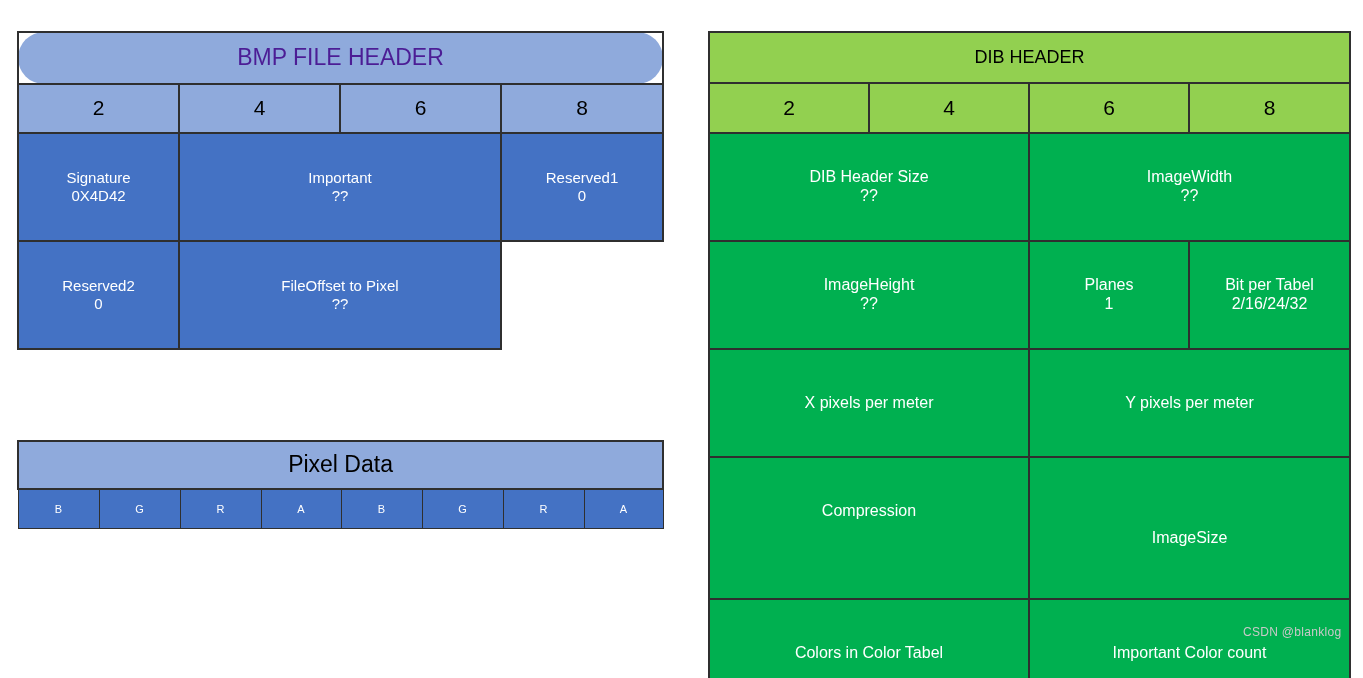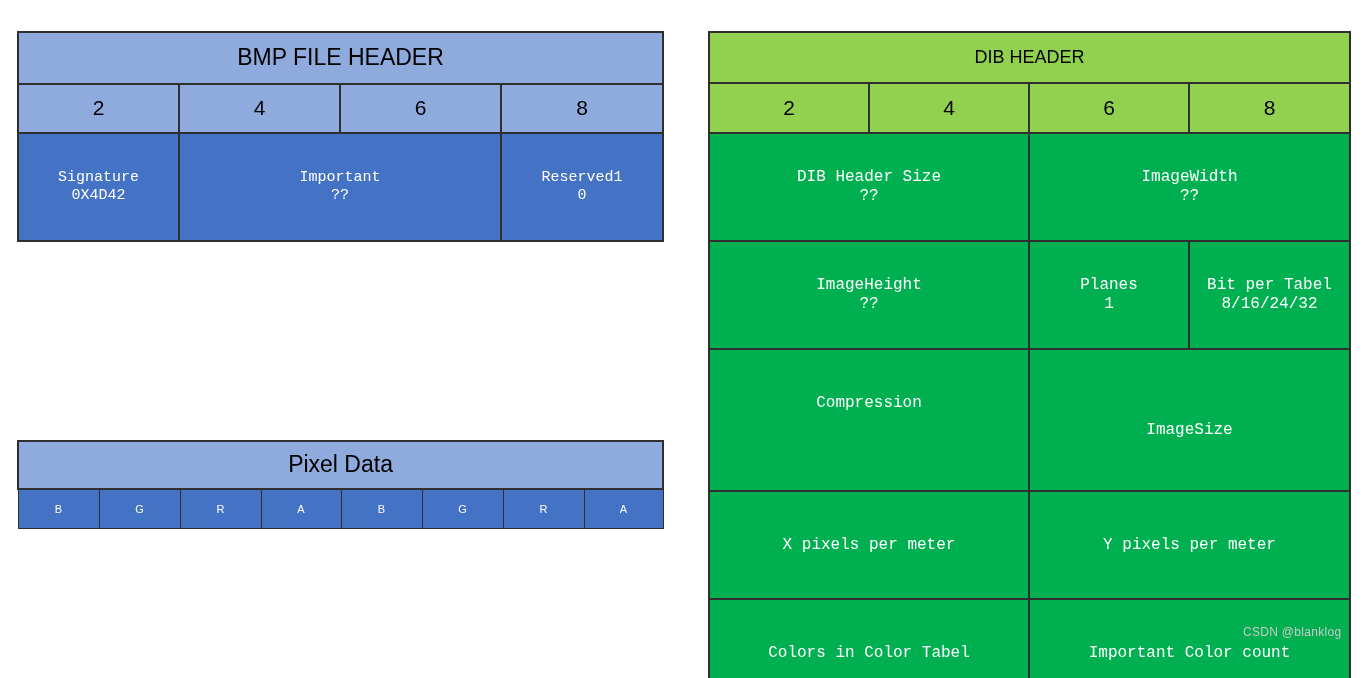--- a/index.html
+++ b/index.html
@@ -35,23 +35,24 @@
   }
 
   
   #bmp-file-header-table {
     left: 17px;
     top: 31px;
     width: 645px;
   }
   #bmp-file-header-table td.title-cell {
     background: #8FAADC;
-    color: #000000;
+    color: #4c1d95;
     font-size: 23px;
     height: 50px;
+    border-radius: 26px;
   }
   #bmp-file-header-table td.offset-cell {
     background: #8FAADC;
     color: #000000;
     font-size: 21px;
     height: 47px;
   }
   #bmp-file-header-table td.field-cell {
     background: #4472C4;
     color: #ffffff;
@@ -111,21 +112,20 @@
     vertical-align: middle;
     padding-bottom: 34px;
   }
   #dib-header-table td.field-cell.align-lower {
     vertical-align: middle;
     padding-top: 20px;
   }
 
   .cell-line {
     display: block;
-    font-family: Liberation Mono, monospace;
   }
 
   
   #watermark {
     position: absolute;
     left: 1243px;
     top: 625px;
     font-size: 12px;
     color: #c9c9c9;
     letter-spacing: 0.3px;
@@ -162,20 +162,31 @@
         </td>
         <td class="field-cell" colspan="2">
           <span class="cell-line">Important</span>
           <span class="cell-line">??</span>
         </td>
         <td class="field-cell">
           <span class="cell-line">Reserved1</span>
           <span class="cell-line">0</span>
         </td>
       </tr>
+      <tr>
+        <td class="field-cell">
+          <span class="cell-line">Reserved2</span>
+          <span class="cell-line">0</span>
+        </td>
+        <td class="field-cell" colspan="2">
+          <span class="cell-line">FileOffset to Pixel</span>
+          <span class="cell-line">??</span>
+        </td>
+        <td class="empty-cell"></td>
+      </tr>
     </tbody>
   </table>
 
   <table class="tbl" id="pixel-data-table">
     <colgroup>
       <col style="width:81px">
         <col style="width:81px">
         <col style="width:81px">
         <col style="width:80px">
       <col style="width:81px">
@@ -233,44 +244,44 @@
         <td class="field-cell" colspan="2">
           <span class="cell-line">ImageHeight</span>
           <span class="cell-line">??</span>
         </td>
         <td class="field-cell">
           <span class="cell-line">Planes</span>
           <span class="cell-line">1</span>
         </td>
         <td class="field-cell">
           <span class="cell-line">Bit per Tabel</span>
-          <span class="cell-line">8/16/24/32</span>
+          <span class="cell-line">2/16/24/32</span>
+        </td>
+      </tr>
+
+      <tr>
+        <td class="field-cell" colspan="2">
+          <span class="cell-line">X pixels per meter</span>
+        </td>
+        <td class="field-cell" colspan="2">
+          <span class="cell-line">Y pixels per meter</span>
         </td>
       </tr>
 
       <tr>
         <td class="field-cell align-upper" colspan="2">
           <span class="cell-line">Compression</span>
         </td>
         <td class="field-cell align-lower" colspan="2">
           <span class="cell-line">ImageSize</span>
         </td>
       </tr>
 
       <tr>
         <td class="field-cell" colspan="2">
-          <span class="cell-line">X pixels per meter</span>
-        </td>
-        <td class="field-cell" colspan="2">
-          <span class="cell-line">Y pixels per meter</span>
-        </td>
-      </tr>
-
-      <tr>
-        <td class="field-cell" colspan="2">
           <span class="cell-line">Colors in Color Tabel</span>
         </td>
         <td class="field-cell" colspan="2">
           <span class="cell-line">Important Color count</span>
         </td>
       </tr>
     </tbody>
   </table>
 
   <div id="watermark">CSDN @blanklog</div>

